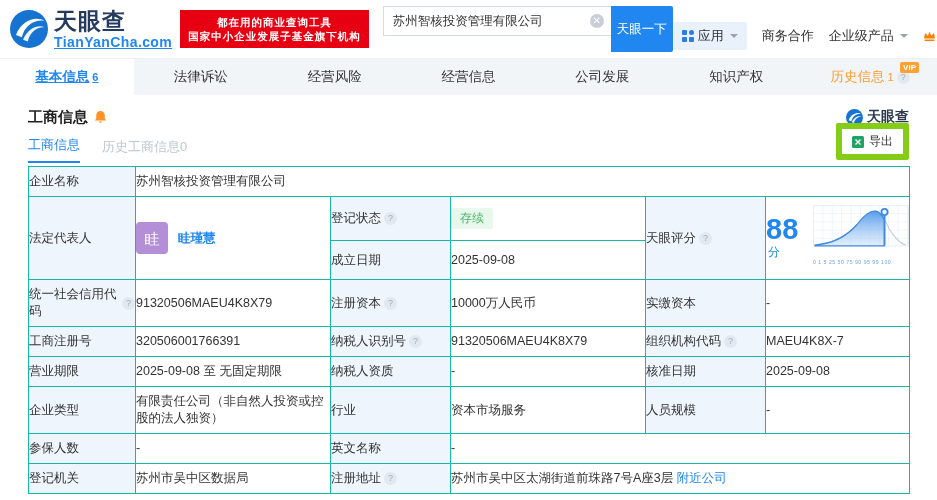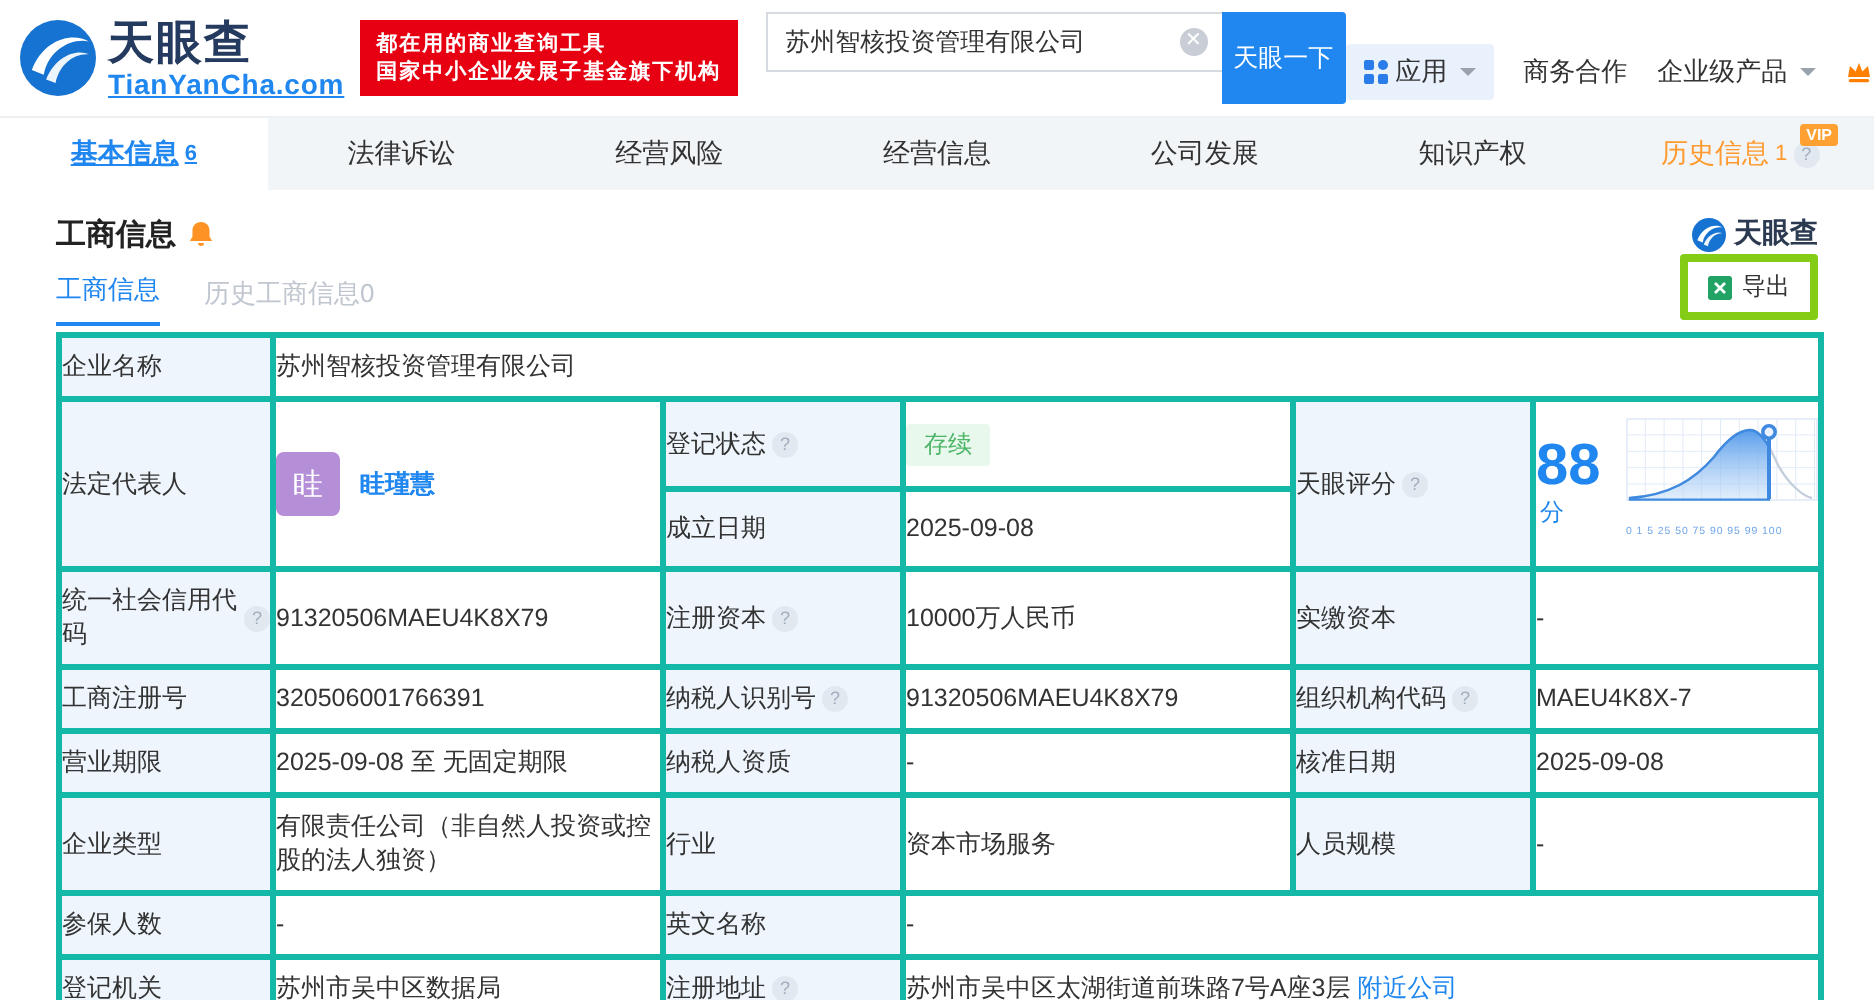--- a/index.html
+++ b/index.html
@@ -6,21 +6,21 @@
   html,body { width:937px; height:500px; overflow:hidden; background:#fff;
     font-family:"Liberation Sans","DejaVu Sans",sans-serif; color:#333; }
 
   
   .header { display:flex; align-items:center; height:58px; padding:0 12px 0 10px; background:#fff; }
   .logo { display:flex; align-items:center; gap:6px; }
   .logo-swoosh { width:38px; height:38px; }
   .logo-text { line-height:1; }
   .logo-cn { font-size:23px; font-weight:bold; color:#243a5e; letter-spacing:1px; }
   .logo-en { font-size:14px; color:#1f87ef; font-weight:bold; margin-top:2px; letter-spacing:.4px;text-decoration:underline; }
-  .banner { background:#e60012; color:#fff; padding:5px 8px; margin-left:8px; }
+  .banner { background:#e60012; color:#fff; padding:5px 8px; margin-left:8px; text-align:center; }
   .banner div { font-size:10.5px; font-weight:bold; letter-spacing:1px; line-height:14px; white-space:nowrap; }
 
   .search-wrap { margin-left:14px; }
   .search-tabs { display:flex; gap:2px; }
   .search-tab { font-size:12px; color:#444; padding:3px 10px; cursor:pointer; }
   .search-tab.active { background:#e03a33; color:#fff; border-radius:2px 2px 0 0; }
   .search-row { display:flex; }
   .search-box { position:relative; }
   .search-input { width:228px; height:30px; border:1px solid #d6dbe2; border-right:none; padding:0 26px 0 9px;
     font-size:12.5px; color:#333; outline:none; font-family:inherit; }
@@ -55,26 +55,26 @@
   .content { padding:10px 28px 0 28px; }
   .sec-head { display:flex; align-items:center; height:24px; }
   .sec-title { font-size:15px; font-weight:bold; color:#222; }
   .sec-bell { margin-left:6px; }
   .sec-brand { margin-left:auto; display:flex; align-items:center; gap:4px; }
   .sec-brand-text { font-size:14px; font-weight:bold; color:#2b3a50; }
 
   .sub-tabs { display:flex; align-items:flex-end; height:30px; margin-top:4px; }
   .sub-tab { font-size:13px; color:#bfc6cf; margin-right:22px; padding-bottom:7px; cursor:pointer; }
   .sub-tab.active { color:#1f87ef; border-bottom:2px solid #1f87ef; }
-  .export-btn { margin-left:auto; display:flex; align-items:center; gap:5px; border:4px solid #84cc16;
+  .export-btn { margin-left:auto; display:flex; align-items:center; gap:5px; border:6px solid #84cc16;
     border-radius:2px; padding:4px 10px; font-size:12px; color:#333; cursor:pointer; background:#fff; margin-bottom:3px; }
 
   
   table.biz { width:881px; border-collapse:collapse; table-layout:fixed; margin-top:3px; font-size:12.5px; }
-  table.biz td { border:3px solid #14b8a6; padding:6px 0; line-height:17px; vertical-align:middle; color:#333;
+  table.biz td { border:1px solid #14b8a6; padding:6px 0; line-height:17px; vertical-align:middle; color:#333;
     word-break:break-all; }
   td.lbl { background:#eef5fc; color:#444; }
   td.lbl .lblrow { display:flex; align-items:center; }
   .sub-pad td { padding:5px 12px; }
   a.lnk { color:#1f87ef; text-decoration:none; cursor:pointer; }
   .rep-cell { display:flex; align-items:center; gap:10px; }
   .avatar { width:32px; height:32px; border-radius:4px; background:#b48ed7; color:#fff; font-size:15px;
     display:flex; align-items:center; justify-content:center; flex:none; }
   .rep-name { color:#1f87ef; font-weight:600; cursor:pointer; }
   .status-badge { display:inline-block; background:#e8f8ec; color:#4cb568; padding:2px 9px; border-radius:2px; font-size:12px; }

